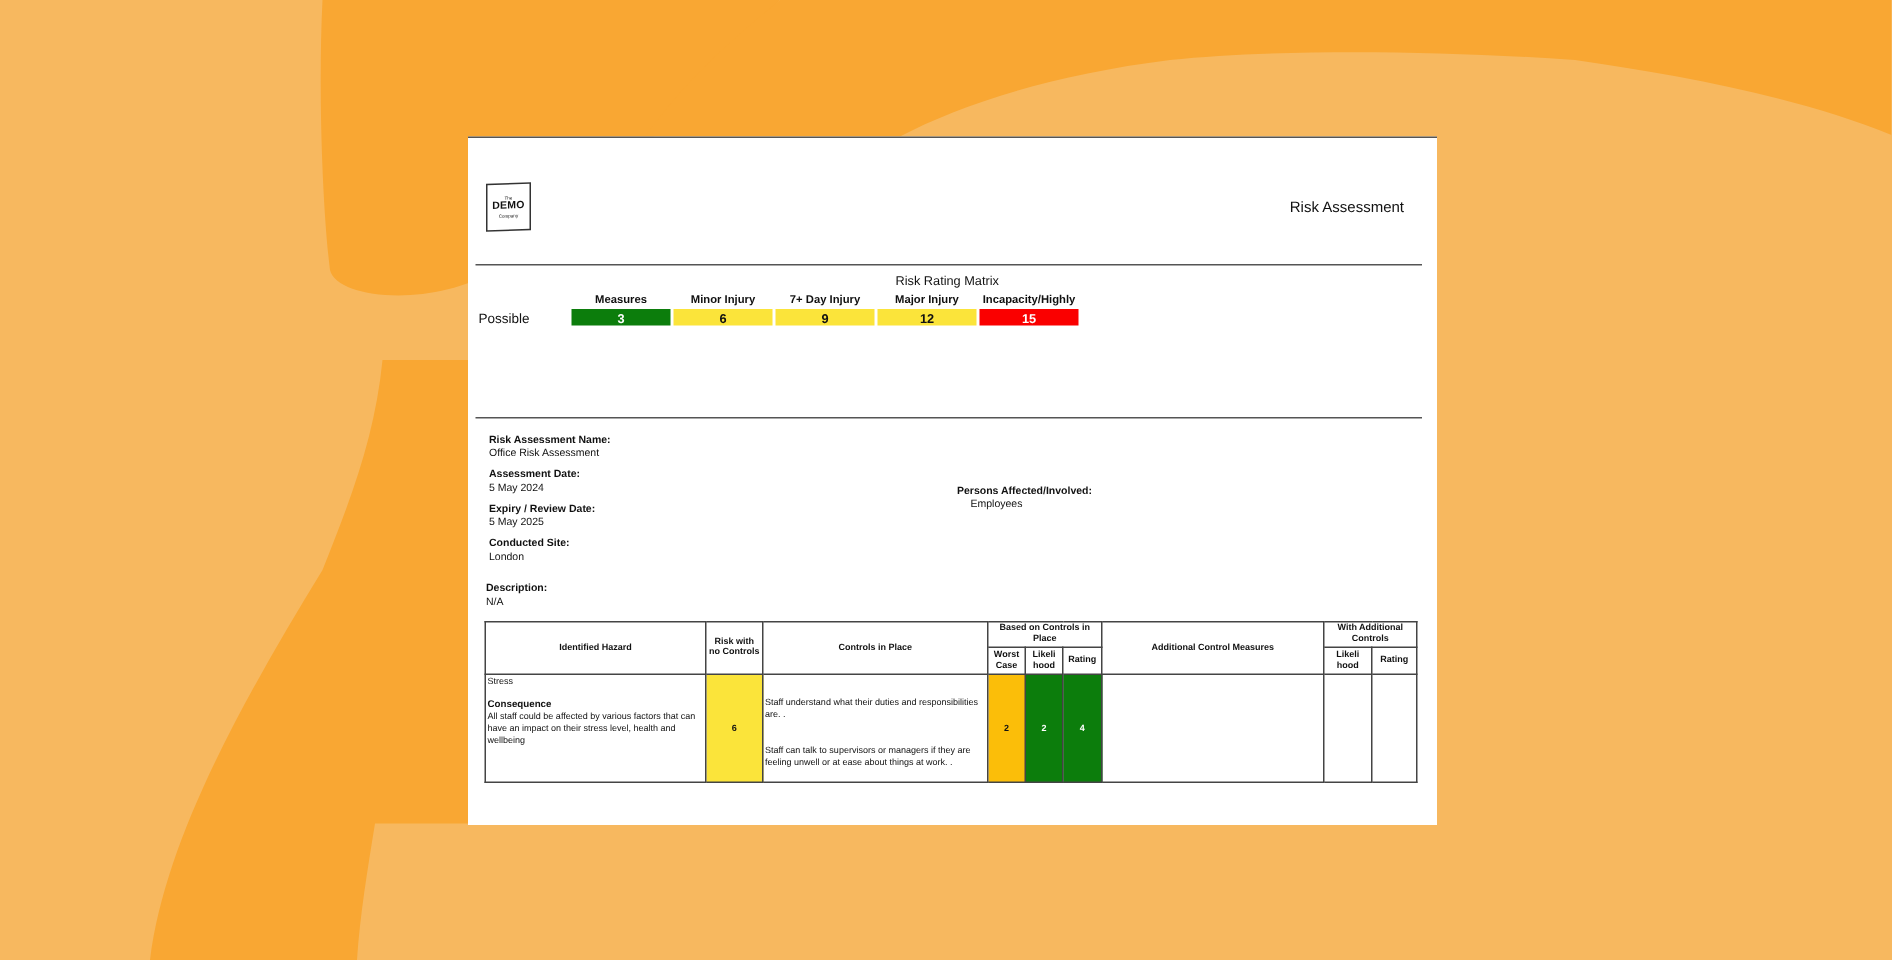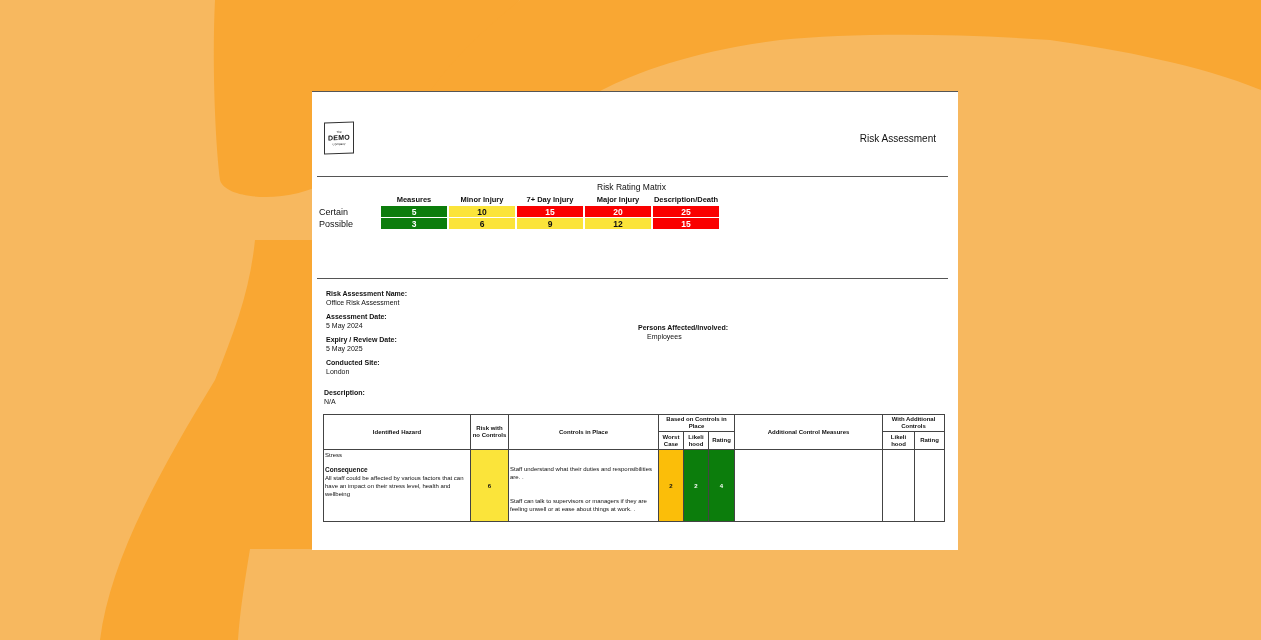--- a/index.html
+++ b/index.html
@@ -68,32 +68,24 @@
 
   <div class="matrix-title">Risk Rating Matrix</div>
   <table class="matrix">
     <thead>
       <tr>
         <th></th>
         <th>Measures</th>
         <th>Minor Injury</th>
         <th>7+ Day Injury</th>
         <th>Major Injury</th>
-        <th>Description/Death</th>
+        <th>Incapacity/Highly</th>
       </tr>
     </thead>
     <tbody>
-      <tr>
-        <td class="rl">Certain</td>
-        <td class="c g">5</td>
-        <td class="c y">10</td>
-        <td class="c r">15</td>
-        <td class="c r">20</td>
-        <td class="c r">25</td>
-      </tr>
       <tr>
         <td class="rl">Possible</td>
         <td class="c g">3</td>
         <td class="c y">6</td>
         <td class="c y">9</td>
         <td class="c y">12</td>
         <td class="c r">15</td>
       </tr>
     </tbody>
   </table>

